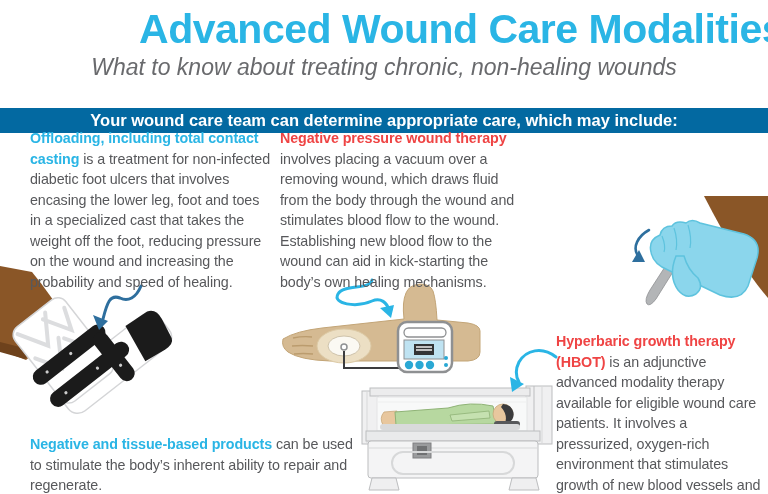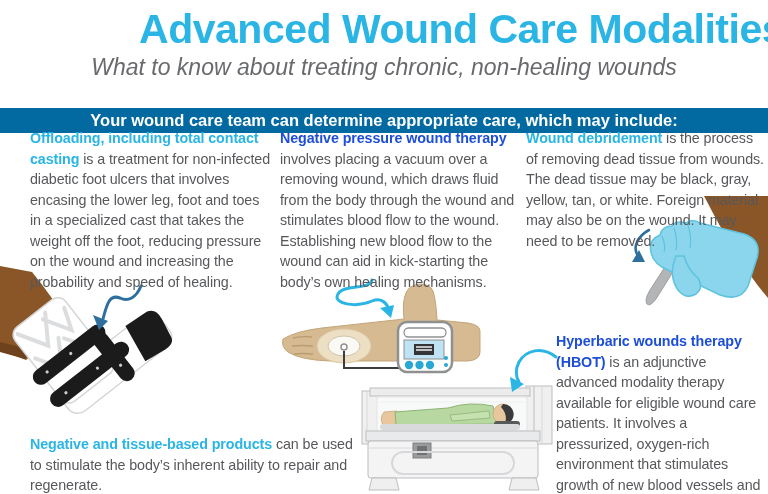--- a/index.html
+++ b/index.html
@@ -6,21 +6,21 @@
   .stage{position:relative;width:768px;height:494px;background:#ffffff;overflow:hidden;
          font-family:"Liberation Sans",sans-serif;}
   .title{position:absolute;top:6px;left:16px;width:768px;text-align:right;
          font-size:41px;font-weight:bold;color:#2ab5e5;letter-spacing:-0.5px;}
   .subtitle{position:absolute;top:54px;left:0;width:768px;text-align:center;
          font-size:23px;font-style:italic;color:#696a6d;}
   .banner{position:absolute;top:84px;left:0;width:768px;height:25px;background:#0369a1;
          color:#ffffff;font-weight:bold;font-size:16.5px;text-align:center;line-height:25px;margin-top:24px;}
   .blurb{position:absolute;margin:8px;font-size:14.3px;line-height:20.5px;color:#57585b;letter-spacing:-0.1px;}
   .hl-cyan{color:#2ab5e5;font-weight:bold;}
-  .hl-blue{color:#1d4ed8;font-weight:bold;}
+  .hl-blue{color:#ef4444;font-weight:bold;}
   .illos{position:absolute;top:0;left:0;}
   #b-offloading{left:22px;top:120px;width:242px;}
   #b-npwt{left:272px;top:120px;width:240px;}
   #b-debridement{left:518px;top:120px;width:242px;}
   #b-hbot{left:548px;top:323px;width:206px;}
   #b-cellular{left:22px;top:426px;width:338px;}
 </style>
 </head>
 <body>
 
@@ -116,19 +116,18 @@
   </svg>
 
   <div class="title">Advanced Wound Care Modalities</div>
   <div class="subtitle">What to know about treating chronic, non-healing wounds</div>
   <div class="banner">Your wound care team can determine appropriate care, which may include:</div>
 
   <p class="blurb" id="b-offloading"><span class="hl-cyan">Offloading, including total contact casting</span><span> is a treatment for non-infected diabetic foot ulcers that involves encasing the lower leg, foot and toes in a specialized cast that takes the weight off the foot, reducing pressure on the wound and increasing the probability and speed of healing.</span></p>
 
   <p class="blurb" id="b-npwt"><span class="hl-blue">Negative pressure wound therapy</span><span> involves placing a vacuum over a removing wound, which draws fluid from the body through the wound and stimulates blood flow to the wound. Establishing new blood flow to the wound can aid in kick-starting the body’s own healing mechanisms.</span></p>
 
-  <p class="blurb" id="b-debridement"><span class="hl-cyan">Wound debridement</span><span> is the process of removing dead tissue from wounds. The dead tissue may be black, gray, yellow, tan, or white. Foreign material may also be on the wound. It may need to be removed.</span></p>
 
-  <p class="blurb" id="b-hbot"><span class="hl-blue">Hyperbaric wounds therapy (HBOT)</span><span> is an adjunctive advanced modality therapy available for eligible wound care patients. It involves a pressurized, oxygen-rich environment that stimulates growth of new blood vessels and tissue.</span></p>
+  <p class="blurb" id="b-hbot"><span class="hl-blue">Hyperbaric growth therapy (HBOT)</span><span> is an adjunctive advanced modality therapy available for eligible wound care patients. It involves a pressurized, oxygen-rich environment that stimulates growth of new blood vessels and tissue.</span></p>
 
   <p class="blurb" id="b-cellular"><span class="hl-cyan">Negative and tissue-based products</span><span> can be used to stimulate the body’s inherent ability to repair and regenerate.</span></p>
 
 </div>
 
 </body></html>

